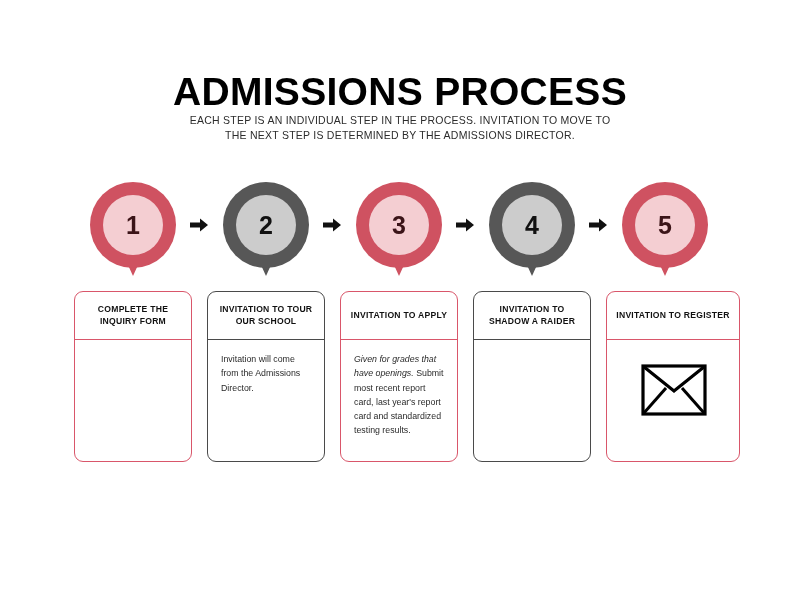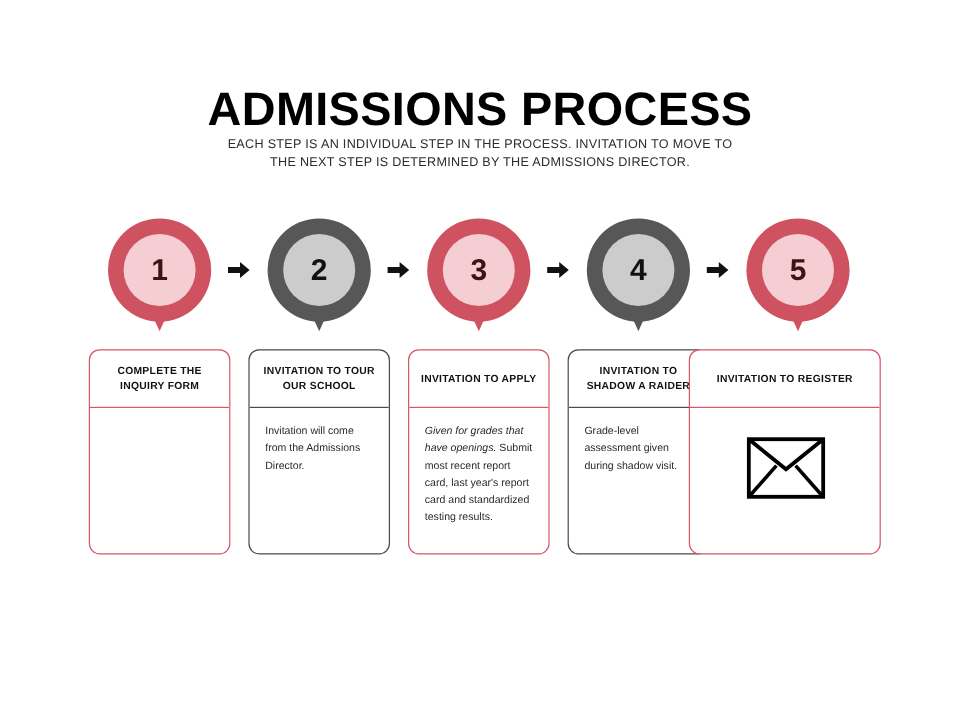--- a/index.html
+++ b/index.html
@@ -271,25 +271,22 @@
           <div class="card-header-text">INVITATION TO APPLY</div>
         </div>
         <div class="card-body">
           <div class="card-body-text"><span class="em">Given for grades that have openings.</span> <span>Submit most recent report card, last year's report card and standardized testing results.</span></div>
         </div>
       </div>
       <div class="card gray" style="left: 399px; width: 118px;">
         <div class="card-header">
           <div class="card-header-text">INVITATION TO SHADOW A RAIDER</div>
         </div>
-        <div class="card-body">
-          <div class="card-body-text"><span>Grade-level assessment given during shadow visit.</span></div>
-        </div>
-      </div>
-      <div class="card" style="left: 500px; width: 160px;">
+      </div>
+      <div class="card" style="left: 532px; width: 134px;">
         <div class="card-header">
           <div class="card-header-text">INVITATION TO REGISTER</div>
         </div>
         <div class="card-body icon-body">
           <span>
             <svg class="envelope" width="66" height="52" viewBox="0 0 66 52">
               <rect x="2" y="2" width="62" height="48" fill="#ffffff" stroke="#000000" stroke-width="3.2"></rect>
               <path d="M2.5 2.5 L33 27 L63.5 2.5" fill="none" stroke="#000000" stroke-width="3.2"></path>
               <path d="M2.5 49.5 L25 24" fill="none" stroke="#000000" stroke-width="3"></path>
               <path d="M63.5 49.5 L41 24" fill="none" stroke="#000000" stroke-width="3"></path>

